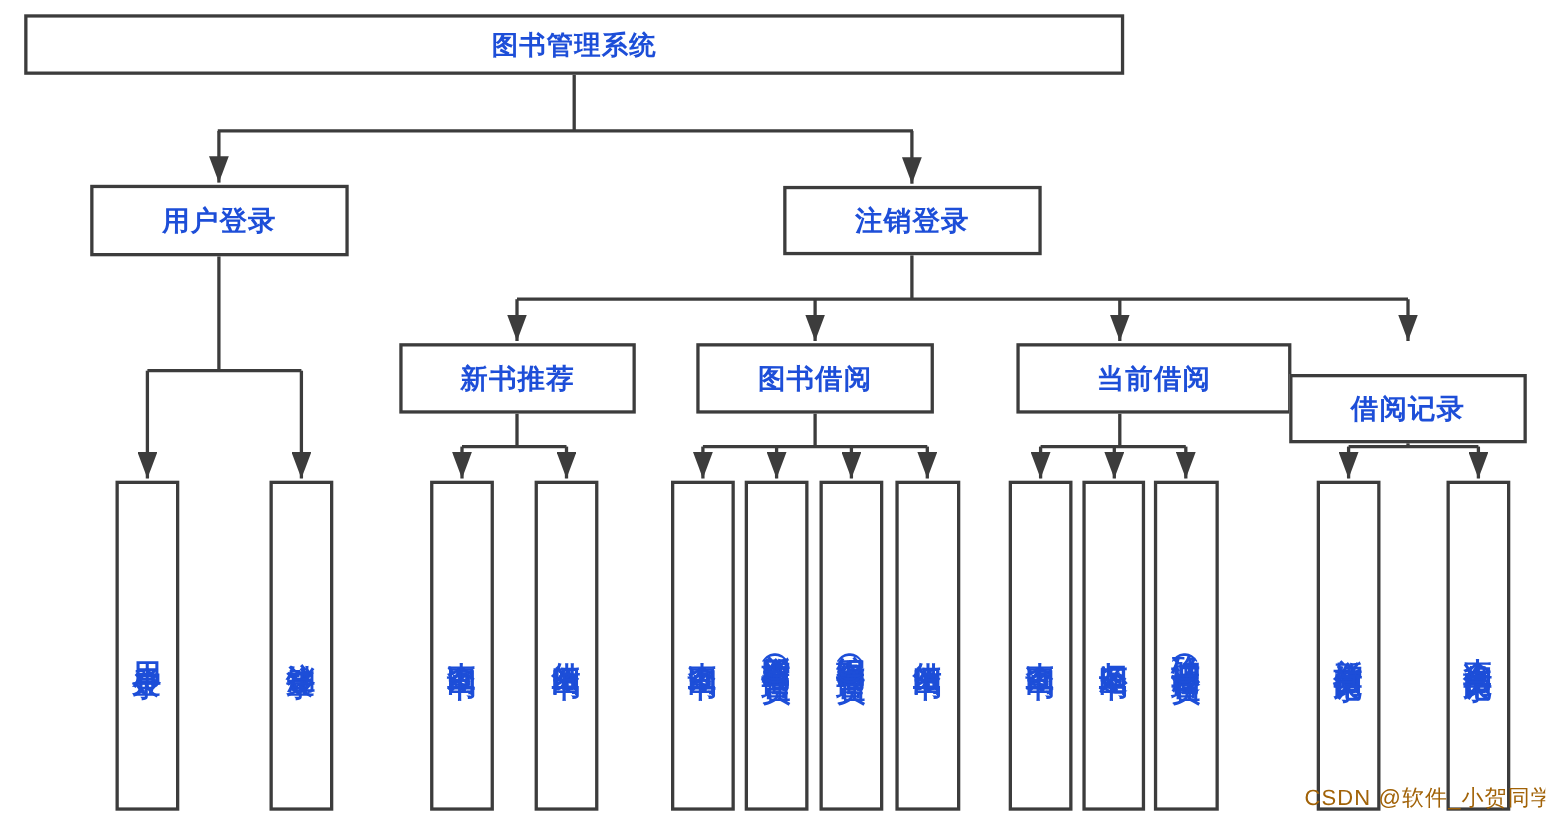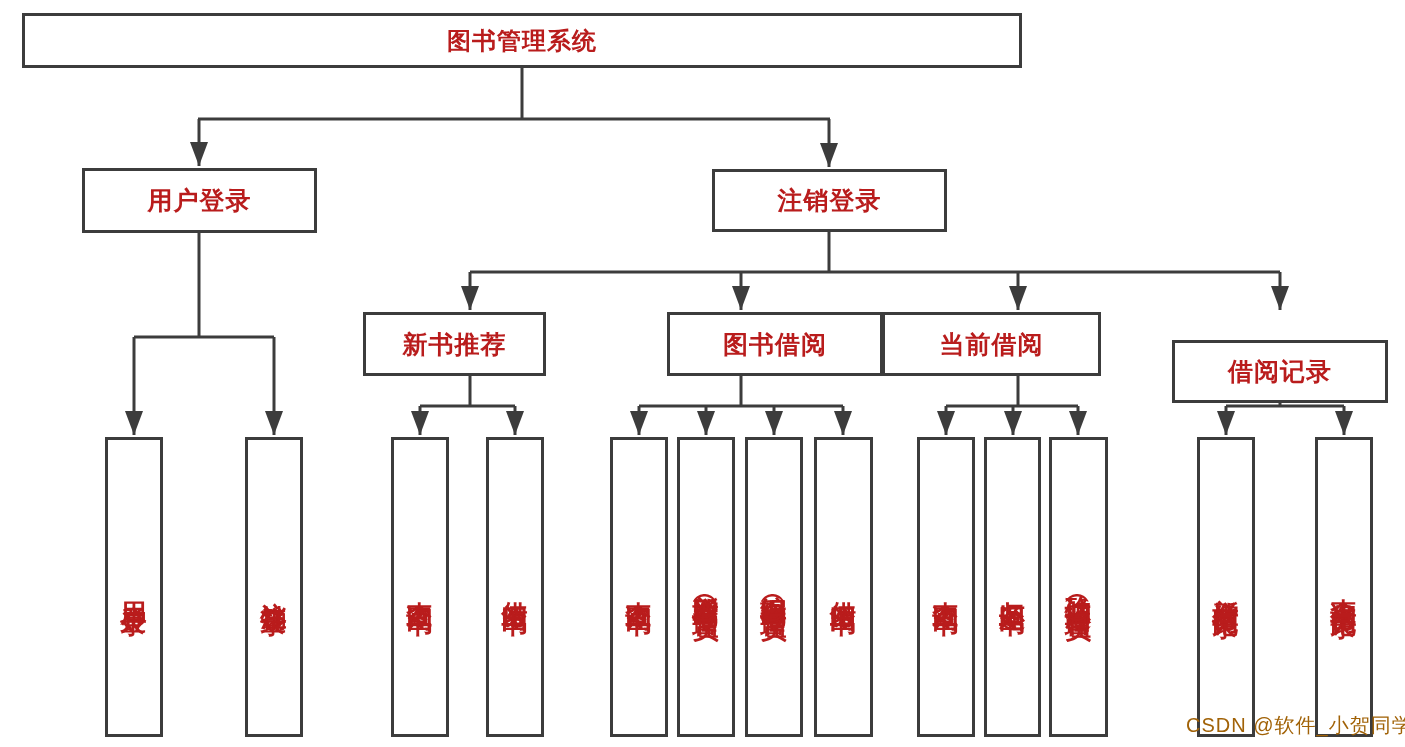--- a/index.html
+++ b/index.html
@@ -15,21 +15,21 @@
     position: absolute;
     left: 0; top: 0;
     width: 1405px;
     height: 747px;
   }
   .box {
     position: absolute;
     box-sizing: border-box;
     border: 3px solid #3c3c3c;
     background: #ffffff;
-    color: #b91c1c;
+    color: #1d4ed8;
     display: flex;
     align-items: center;
     justify-content: center;
     text-align: center;
   }
   .hnode {
     font-size: 25px;
     font-weight: 600;
     letter-spacing: 1px;
   }
@@ -100,23 +100,23 @@
       <line x1="1226" y1="406" x2="1226" y2="435" marker-end="url(#arr)"></line>
       <line x1="1344" y1="406" x2="1344" y2="435" marker-end="url(#arr)"></line>
     </g>
   </svg>
 
   <div class="box hnode root" style="left:22px; top:13px; width:1000px; height:55px;">图书管理系统</div>
 
   <div class="box hnode" style="left:82px; top:168px; width:235px; height:65px;">用户登录</div>
   <div class="box hnode" style="left:712px; top:169px; width:235px; height:63px;">注销登录</div>
 
-  <div class="box hnode" style="left:363px; top:312px; width:183px; height:64px;">新书推荐</div>
-  <div class="box hnode" style="left:667px; top:312px; width:216px; height:64px;">图书借阅</div>
-  <div class="box hnode" style="left:882px; top:312px; width:219px; height:64px;font-family:Liberation Mono, monospace;">当前借阅</div>
+  <div class="box hnode" style="left:363px; top:312px; width:215px; height:64px;">新书推荐</div>
+  <div class="box hnode" style="left:633px; top:312px; width:216px; height:64px;">图书借阅</div>
+  <div class="box hnode" style="left:924px; top:312px; width:250px; height:64px;font-family:Liberation Mono, monospace;">当前借阅</div>
   <div class="box hnode" style="left:1172px; top:312px; width:216px; height:63px;margin-top:28px;">借阅记录</div>
 
   <div class="box leaf" style="left:105px; top:437px; width:58px; height:300px;">用户登录</div>
   <div class="box leaf" style="left:245px; top:437px; width:58px; height:300px;">注销登录</div>
 
   <div class="box leaf" style="left:391px; top:437px; width:58px; height:300px;">查询图书</div>
   <div class="box leaf" style="left:486px; top:437px; width:58px; height:300px;">借阅图书</div>
 
   <div class="box leaf" style="left:610px; top:437px; width:58px; height:300px;">查询图书</div>
   <div class="box leaf" style="left:677px; top:437px; width:58px; height:300px;">新增图书（管理员）</div>

